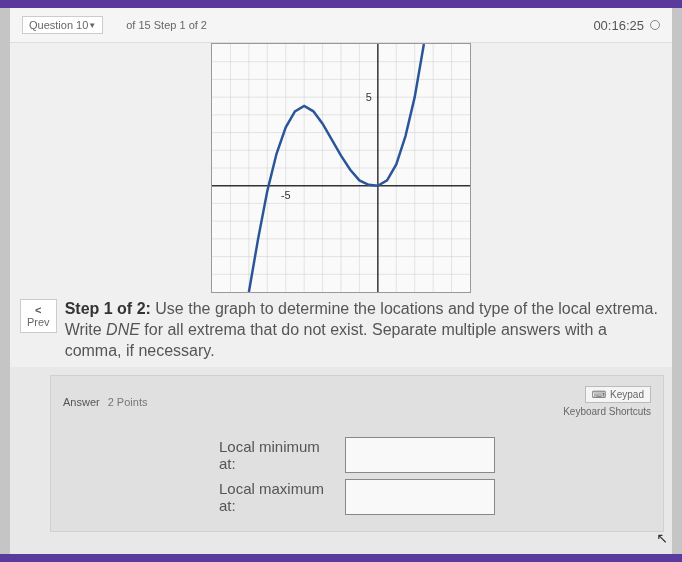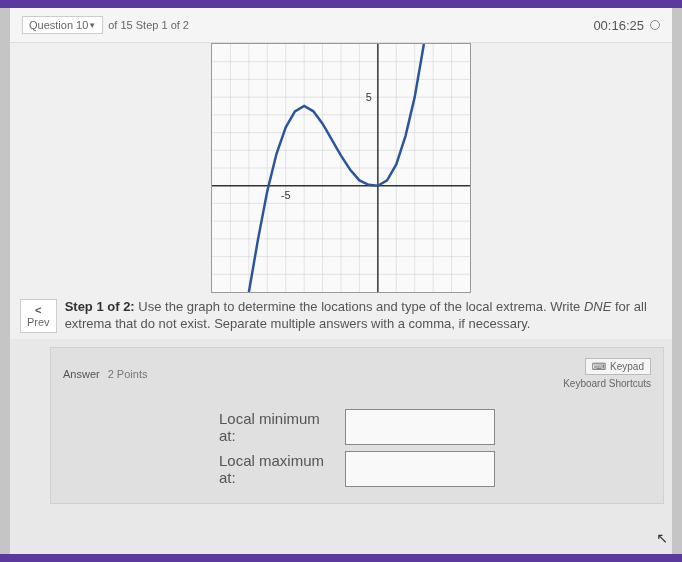--- a/index.html
+++ b/index.html
@@ -34,21 +34,21 @@
     .question-selector {
       display: flex;
       align-items: center;
       gap: 0;
       padding: 2px 6px;
       border: 1px solid #ccc;
       background: #fff;
       cursor: pointer;
     }
     .step-info {
-      margin-left: 5px;
+      margin-left: 23px;
       text-align: right;
     }
     .timer {
       margin-left: auto;
       font-size: 13px;
       color: #555;
     }
     .radio-icon {
       margin-left: 6px;
       width: 10px;
@@ -84,21 +84,21 @@
       font-size: 11px;
       color: #666;
       cursor: pointer;
       min-width: 34px;
     }
     .prev-btn .chevron {
       font-weight: bold;
       color: #555;
     }
     .instructions {
-      font-size: 13px;
+      font-size: 16px;
       color: #555;
       line-height: 1.3;
       flex: 1;
     }
     .instructions strong { color: #333; }
     .instructions em { font-style: italic; }
     .answer-section {
       margin: 8px 8px 0 40px;
       background: #e0e0e0;
       padding: 10px 12px;

